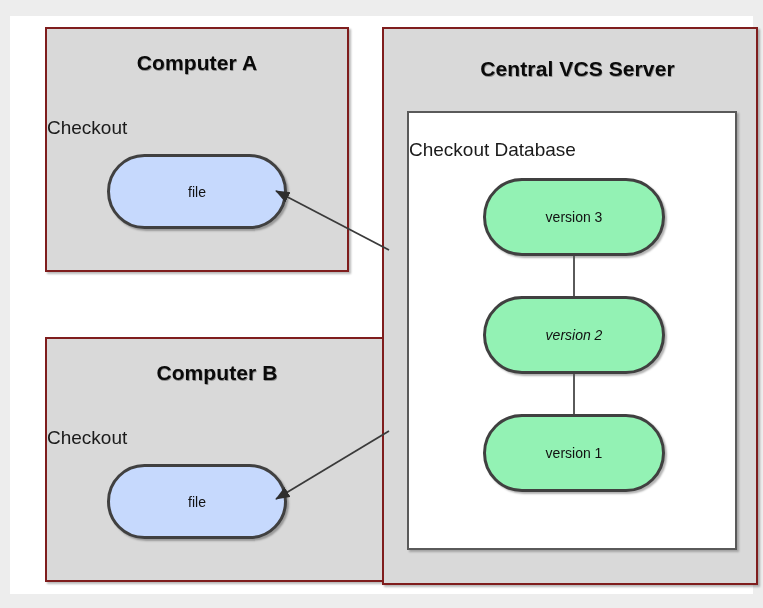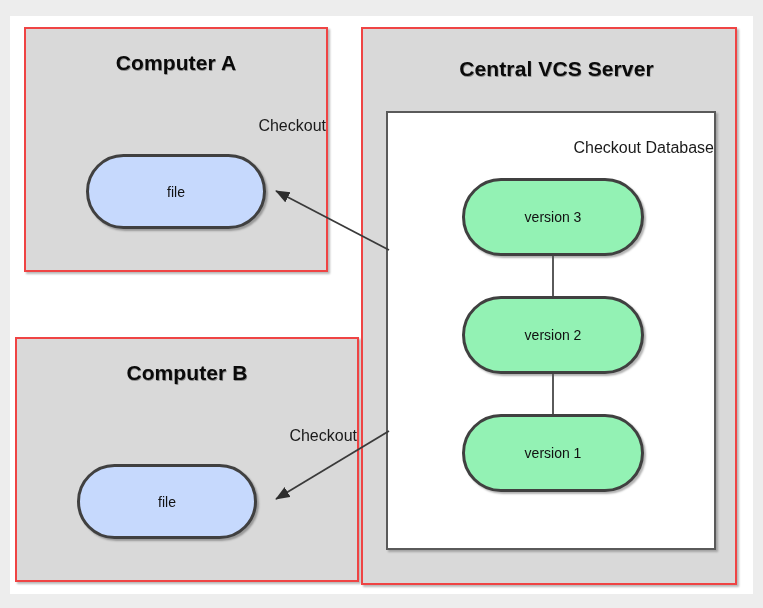--- a/index.html
+++ b/index.html
@@ -31,43 +31,44 @@
     top: 16px;
     width: 743px;
     height: 578px;
     background: #ffffff;
   }
 
   
   .panel {
     position: absolute;
     background: #d9d9d9;
-    border: 2px solid #ef4444;
+    border: 2px solid #7f1d1d;
     box-shadow: 2px 2px 2px rgba(0,0,0,0.28);
     box-sizing: border-box;
+    margin-left: 21px;
   }
 
   .panel-title {
     position: absolute;
     left: 0;
     right: 0;
     text-align: center;
     font-size: 21px;
     font-weight: bold;
     color: #0a0a0a;
     letter-spacing: 0.1px;
     text-shadow: 0.6px 0.6px 0px rgba(0,0,0,0.35);
   }
 
   .sub-label {
     position: absolute;
     left: 0;
     right: 0;
-    text-align: right;
-    font-size: 16px;
+    text-align: left;
+    font-size: 19px;
     font-weight: normal;
     color: #1a1a1a;
   }
 
   
   .capsule {
     position: absolute;
     border: 3px solid #404040;
     border-radius: 999px;
     box-sizing: border-box;
@@ -114,40 +115,40 @@
   <div id="sheet"></div>
 
   <div class="panel" id="panel-computer-a" style="left:24px; top:27px; width:304px; height:245px;">
     <div class="panel-title" style="top:22px;">Computer A</div>
     <div class="sub-label" style="top:88px;">Checkout</div>
     <div class="capsule file" style="left:60px; top:125px; width:180px; height:75px;">
       <span>file</span>
     </div>
   </div>
 
-  <div class="panel" id="panel-computer-b" style="left:15px; top:337px; width:344px; height:245px;padding-left:40px;">
+  <div class="panel" id="panel-computer-b" style="left:24px; top:337px; width:344px; height:245px;padding-left:40px;">
     <div class="panel-title" style="top:22px;">Computer B</div>
     <div class="sub-label" style="top:88px;">Checkout</div>
     <div class="capsule file" style="left:60px; top:125px; width:180px; height:75px;">
       <span>file</span>
     </div>
   </div>
 
   <div class="panel" id="panel-server" style="left:361px; top:27px; width:376px; height:558px;">
     <div class="panel-title" style="top:28px;padding-left:15px;">Central VCS Server</div>
 
     <div id="version-db" style="left:23px; top:82px; width:330px; height:439px;">
       <div class="sub-label" style="top:26px;">Checkout Database</div>
 
       <div class="capsule version" style="left:74px; top:65px; width:182px; height:78px;">
         <span>version 3</span>
       </div>
       <div class="connector" style="left:164px; top:143px; height:40px;"></div>
 
-      <div class="capsule version" style="left:74px; top:183px; width:182px; height:78px;">
+      <div class="capsule version" style="left:74px; top:183px; width:182px; height:78px;font-style:italic;">
         <span>version 2</span>
       </div>
       <div class="connector" style="left:164px; top:261px; height:40px;"></div>
 
       <div class="capsule version" style="left:74px; top:301px; width:182px; height:78px;">
         <span>version 1</span>
       </div>
     </div>
   </div>
 

